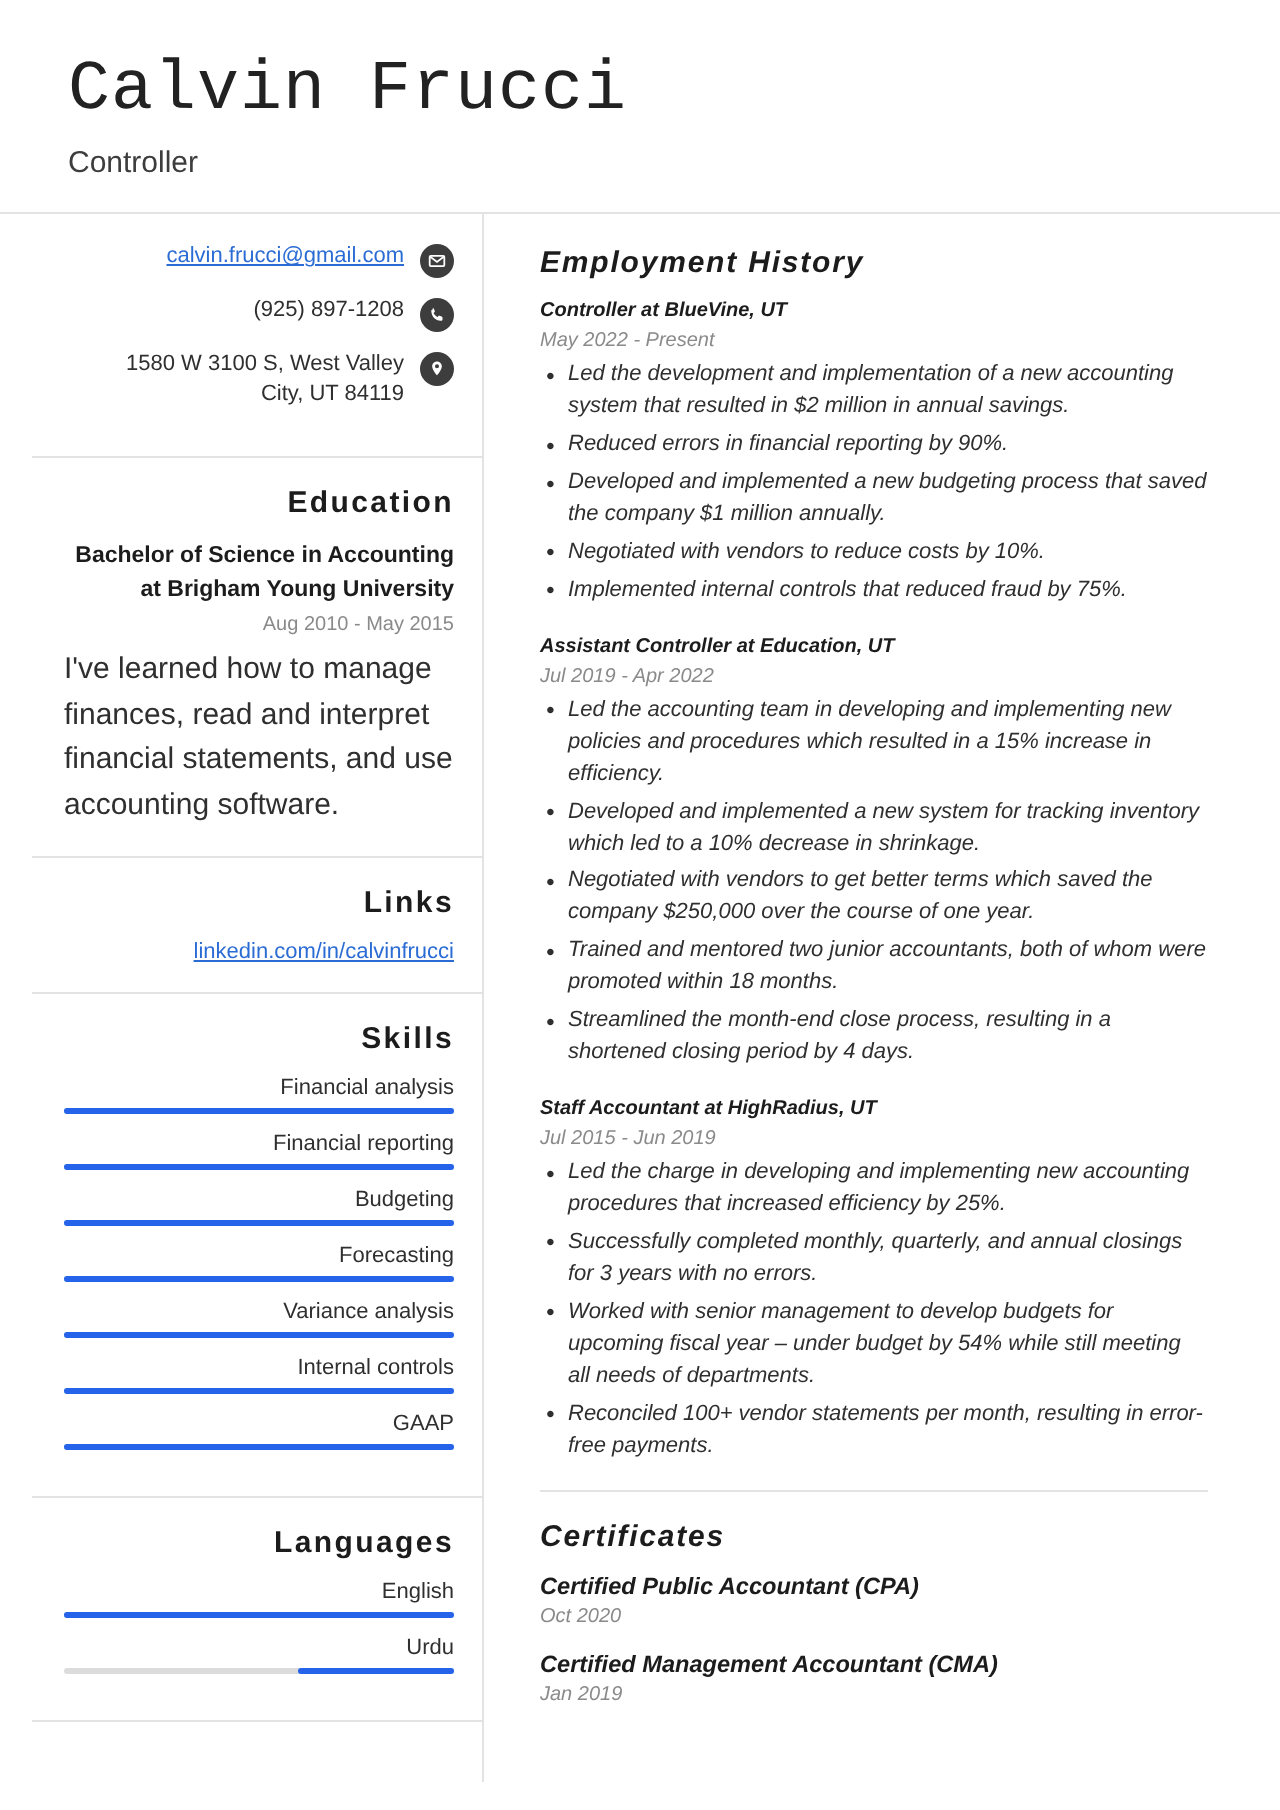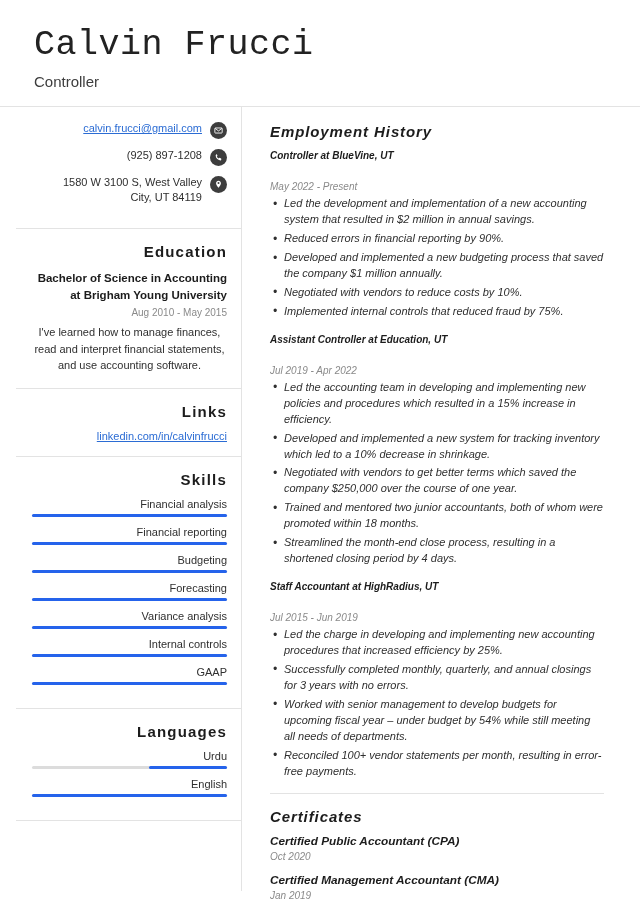--- a/index.html
+++ b/index.html
@@ -115,22 +115,22 @@
     color: #1c1c1c;
     line-height: 1.45;
   }
   .edu-dates {
     text-align: right;
     font-size: 10px;
     color: #8a8a8a;
     margin-top: 4px;
   }
   .edu-desc {
-    text-align: center;
-    font-size: 11px;
+    text-align: left;
+    font-size: 15px;
     color: #2f2f2f;
     line-height: 1.5;
     margin-top: 6px;
   }
 
   
   .link-item {
     text-align: right;
     font-size: 11px;
     margin-top: 2px;
@@ -174,21 +174,21 @@
   .job { margin-bottom: 13px; }
   .job-heading {
     font-size: 10px;
     font-weight: 700;
     color: #1c1c1c;
     line-height: 1.4;
   }
   .job-dates {
     font-size: 10px;
     color: #8a8a8a;
-    margin-top: 18px;
+    margin-top: 2px;
     margin-bottom: 4px;
   }
   ul.bullets {
     list-style: none;
     padding: 0;
     margin: 0;
   }
   ul.bullets li {
     position: relative;
     padding-left: 14px;
@@ -325,29 +325,29 @@
           <div class="skill-name">GAAP</div>
           <div class="bar-track">
               <div class="bar-fill" style="width:100%"></div>
             </div>
         </div>
       </div>
 
       <div class="lblock last">
         <div class="lsection-title">Languages</div>
         <div class="skill">
+          <div class="skill-name">English</div>
+          <div class="bar-track">
+              <div class="bar-fill" style="width:100%"></div>
+            </div>
+        </div>
+        <div class="skill">
           <div class="skill-name">Urdu</div>
           <div class="bar-track">
               <div class="bar-fill" style="width:40%"></div>
-            </div>
-        </div>
-        <div class="skill">
-          <div class="skill-name">English</div>
-          <div class="bar-track">
-              <div class="bar-fill" style="width:100%"></div>
             </div>
         </div>
       </div>
 
     </div>
 
     <div class="right">
 
       <div class="rsection-title">Employment History</div>
 

